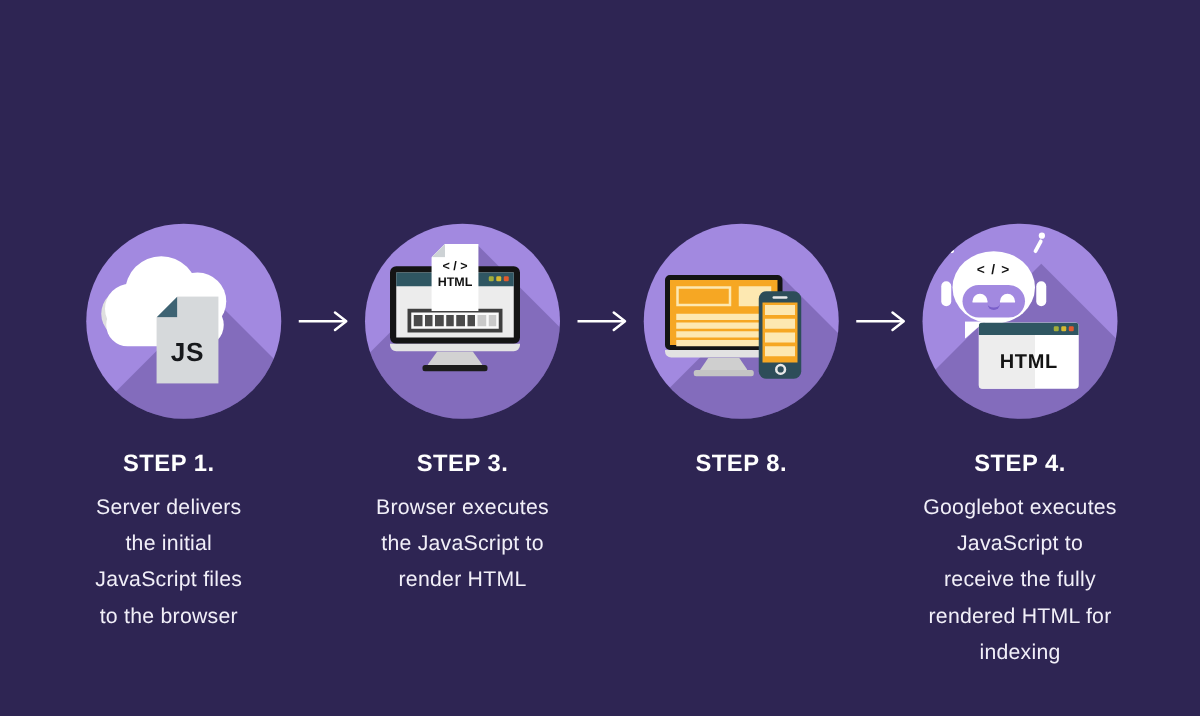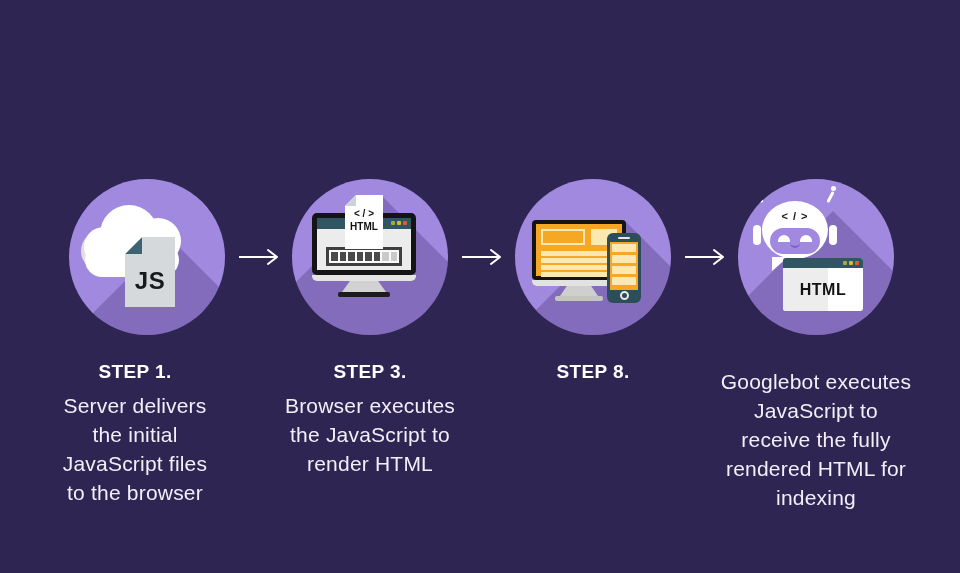--- a/index.html
+++ b/index.html
@@ -30,21 +30,21 @@
   .cl-g{left:0;top:26px;width:40px;height:40px;border-radius:50%;background:#dfdfdf}
   .cl-a{left:3px;top:22px;width:40px;height:40px;border-radius:50%;background:#fff}
   .cl-b{left:19px;top:0;width:58px;height:58px;border-radius:50%;background:#fff}
   .cl-c{left:54px;top:13px;width:46px;height:46px;border-radius:50%;background:#fff}
   .cl-d{left:4px;top:38px;width:94px;height:34px;border-radius:17px;background:#fff}
   .doc{position:absolute;left:56px;top:58px;width:50px;height:70px;background:#d6d9db;
     clip-path:polygon(17px 0,100% 0,100% 100%,0 100%,0 17px);}
   .fold1{left:0;top:0;width:17px;height:17px;background:#3e6373;
     clip-path:polygon(0 100%,100% 0,100% 100%);}
   .doc-label{position:absolute;left:0;bottom:12px;width:100%;text-align:center;
-    font-weight:700;font-size:24px;color:#17191c;letter-spacing:.5px;}
+    font-weight:700;font-size:21px;color:#17191c;letter-spacing:.5px;}
 
   
   .chin{position:absolute;background:#e4e4e4;border-radius:0 0 5px 5px;}
   .neck{position:absolute;background:#d2d2d2;clip-path:polygon(18% 0,82% 0,100% 100%,0 100%);}
   .dots{position:absolute;right:4px;top:3px;display:flex;gap:2px;}
   .dots i{position:static;width:4px;height:4px;border-radius:1px;}
   .d1{background:#a3ae3a}.d2{background:#d7ba30}.d3{background:#e25a2d}
 
   
   .bezel2{position:absolute;left:20px;top:34px;width:104px;height:62px;background:#ececec;
@@ -109,21 +109,21 @@
     color:#141414;letter-spacing:.5px;}
 
   
   .arrow{position:absolute;top:248px;width:42px;height:18px;}
   .a1{left:238px}.a2{left:461px}.a3{left:684px}
 
   
   .step-col{position:absolute;top:360px;width:230px;text-align:center;}
   .t1{left:20px}.t2{left:255px}.t3{left:478px}.t4{left:701px}
   .step-label{font-size:19px;font-weight:700;letter-spacing:.4px;line-height:24px;color:#ffffff;}
-  .step-desc{margin-top:7px;font-size:21px;line-height:29px;color:var(--body-text);
+  .step-desc{margin-top:7px;font-size:17px;line-height:29px;color:var(--body-text);
     white-space:pre-line;letter-spacing:.2px;}
 </style>
 </head>
 <body>
 
 <div class="canvas">
 
 
   <div class="circle c1">
     <div class="cshadow s1"></div>
@@ -253,20 +253,21 @@
   <div class="step-col t2">
     <div class="step-label">STEP 3.</div>
     <div class="step-desc">Browser executes
 the JavaScript to
 render HTML</div>
   </div>
   <div class="step-col t3">
     <div class="step-label">STEP 8.</div>
   </div>
   <div class="step-col t4">
+    <div class="step-label">STEP 4.</div>
     <div class="step-desc">Googlebot executes
 JavaScript to
 receive the fully
 rendered HTML for
 indexing</div>
   </div>
 
 </div>
 
 </body></html>

